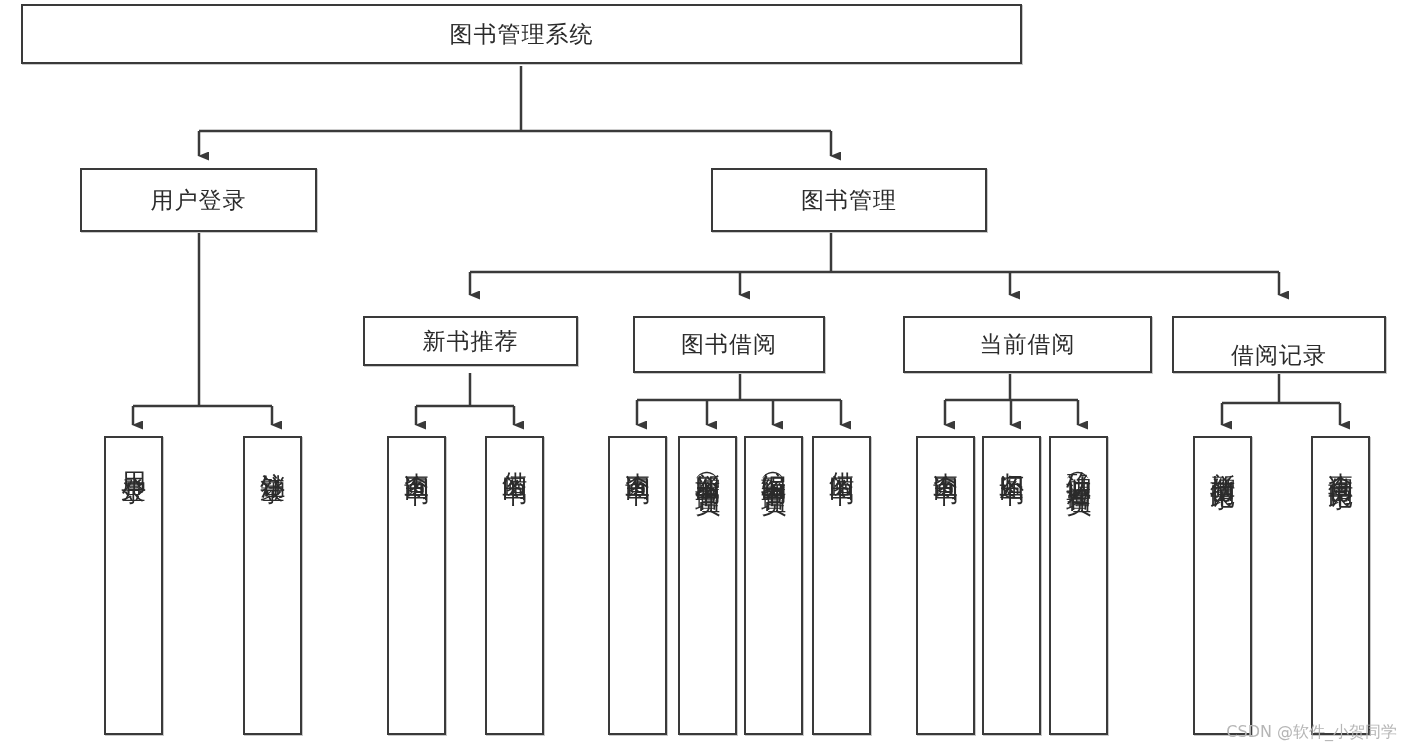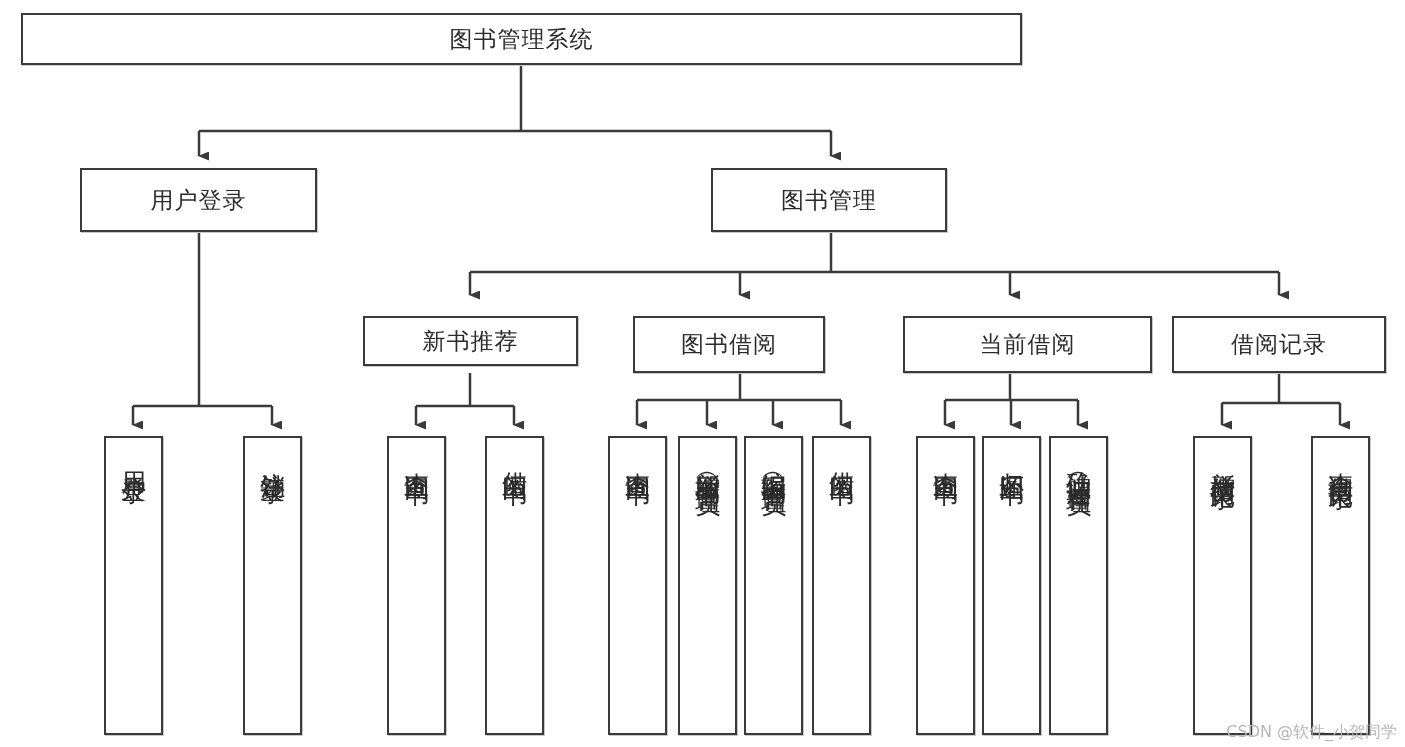--- a/index.html
+++ b/index.html
@@ -111,41 +111,41 @@
       <path d="M1011,400 L1011,425" marker-end="url(#arrow)"></path>
       <path d="M1078,400 L1078,425" marker-end="url(#arrow)"></path>
 
       <path d="M1279,373 L1279,403"></path>
       <path d="M1222,403 L1340,403"></path>
       <path d="M1222,403 L1222,425" marker-end="url(#arrow)"></path>
       <path d="M1340,403 L1340,425" marker-end="url(#arrow)"></path>
     </g>
   </svg>
 
-  <div class="node horiz" style="left:21px; top:13px; width:1001px; height:52px;">
+  <div class="node horiz" style="left:21px; top:4px; width:1001px; height:60px;">
     <span>图书管理系统</span>
   </div>
 
   <div class="node horiz" style="left:80px; top:168px; width:237px; height:64px;">
     <span>用户登录</span>
   </div>
-  <div class="node horiz" style="left:711px; top:168px; width:236px; height:64px;">
+  <div class="node horiz" style="left:711px; top:168px; width:276px; height:64px;">
     <span>图书管理</span>
   </div>
 
   <div class="node horiz" style="left:363px; top:316px; width:215px; height:50px;font-family:Liberation Serif, serif;">
     <span>新书推荐</span>
   </div>
   <div class="node horiz" style="left:633px; top:316px; width:192px; height:57px;">
     <span>图书借阅</span>
   </div>
   <div class="node horiz" style="left:903px; top:316px; width:249px; height:57px;">
     <span>当前借阅</span>
   </div>
-  <div class="node horiz" style="left:1172px; top:316px; width:214px; height:57px;">
+  <div class="node horiz" style="left:1172px; top:316px; width:214px; height:57px;align-items:flex-end;">
     <span>借阅记录</span>
   </div>
 
   <div class="node vert" style="left:104px; top:436px; width:59px; height:299px;">
     <span class="vlabel">用户登录</span>
   </div>
   <div class="node vert" style="left:243px; top:436px; width:59px; height:299px;">
     <span class="vlabel">注销登录</span>
   </div>
 

